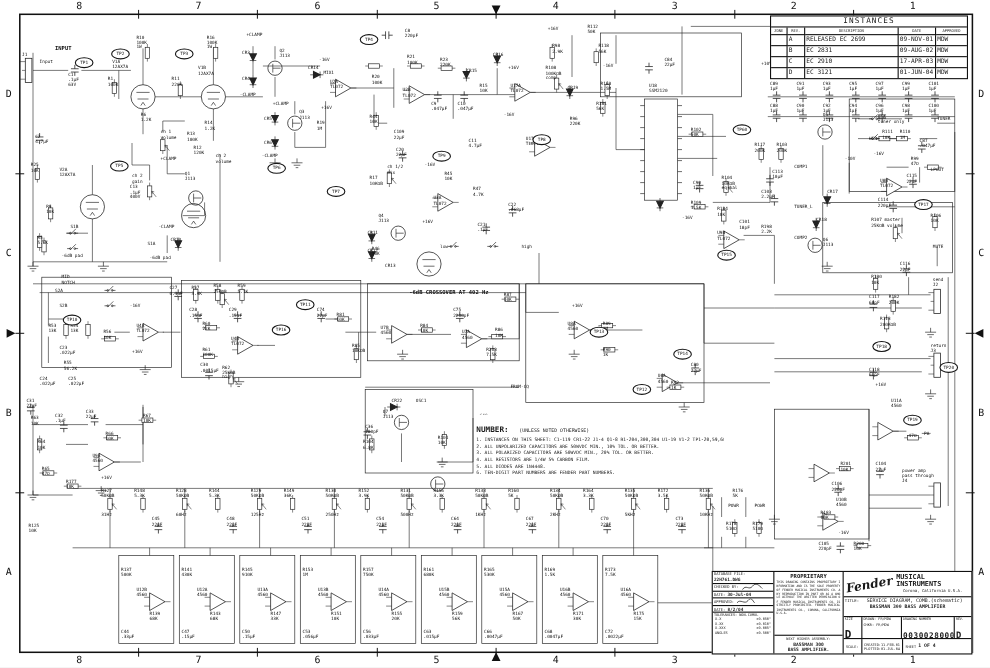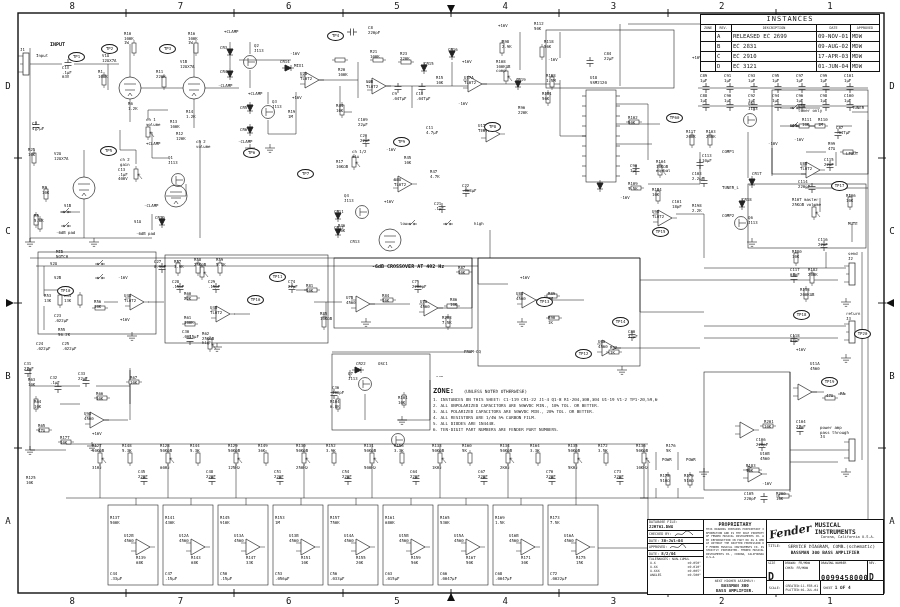--- a/index.html
+++ b/index.html
@@ -1055,21 +1055,21 @@
           <span></span>
           <span>D</span>
           <span>EC 3121</span>
           <span>01-JUN-04</span>
           <span>MDW</span>
         </div>
       </div>
   </div>
 
   <div class="notes">
-    <span class="notes-title">ZONE:</span>
+    <span class="notes-title">NUMBER:</span>
     <span class="notes-sub">(UNLESS NOTED OTHERWISE)</span>
     <div>
 
     <div class="note-line">1. INSTANCES ON THIS SHEET: C1-119 CR1-22 J1-4 Q1-8 R1-204,300,304 U1-19 V1-2 TP1-20,59,60</div>
         <div class="note-line">2. ALL UNPOLARIZED CAPACITORS ARE 50WVDC MIN., 10% TOL. OR BETTER.</div>
         <div class="note-line">3. ALL POLARIZED CAPACITORS ARE 50WVDC MIN., 20% TOL. OR BETTER.</div>
         <div class="note-line">4. ALL RESISTORS ARE 1/4W 5% CARBON FILM.</div>
         <div class="note-line">5. ALL DIODES ARE 1N4448.</div>
         <div class="note-line">6. TEN-DIGIT PART NUMBERS ARE FENDER PART NUMBERS.</div>
       </div>
@@ -1156,21 +1156,21 @@
         <div>
           <span class="cap3">SIZE</span>
           <span class="tb-size-val">D</span>
         </div>
         <div class="tb-draw">
           <div>DRAWN: FR/MDW</div>
           <div>CHKR: FR/MDW</div>
         </div>
         <div>
           <span class="cap3">DRAWING NUMBER</span>
-          <span class="tb-dno">0099458000</span>
+          <span class="tb-dno">0030028000</span>
         </div>
         <div>
           <span class="cap3">REV.</span>
           <span class="tb-rev-val">D</span>
         </div>
       </div>
       <div class="tb-scale">
         <div>
             <span>SCALE:</span>
           </div>

